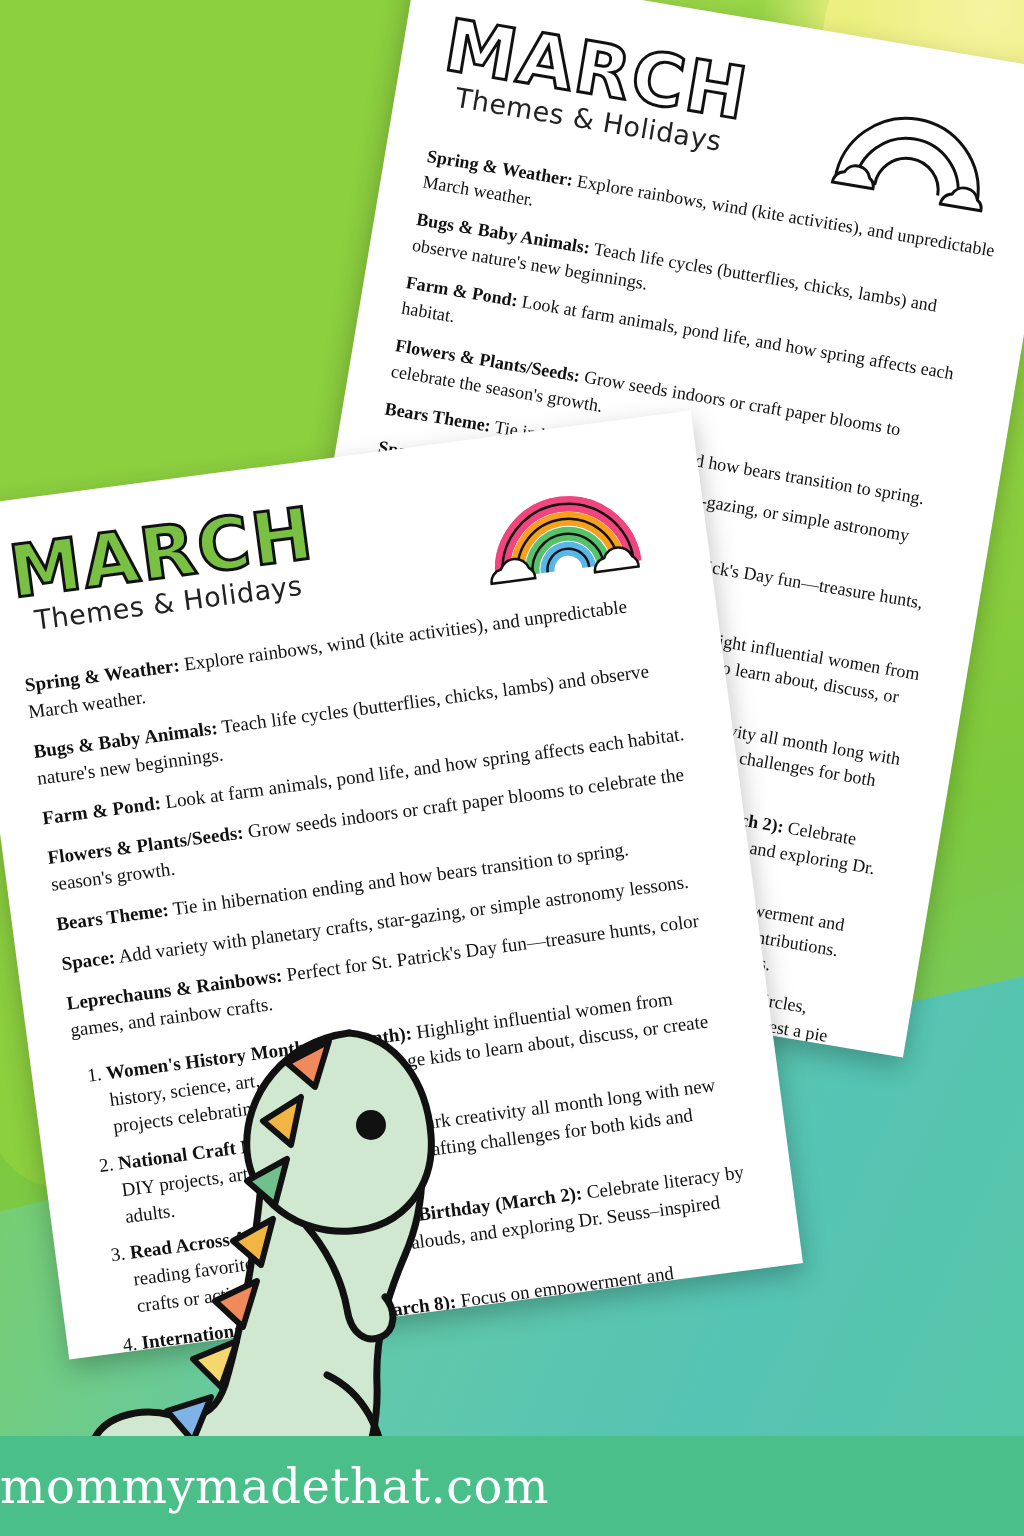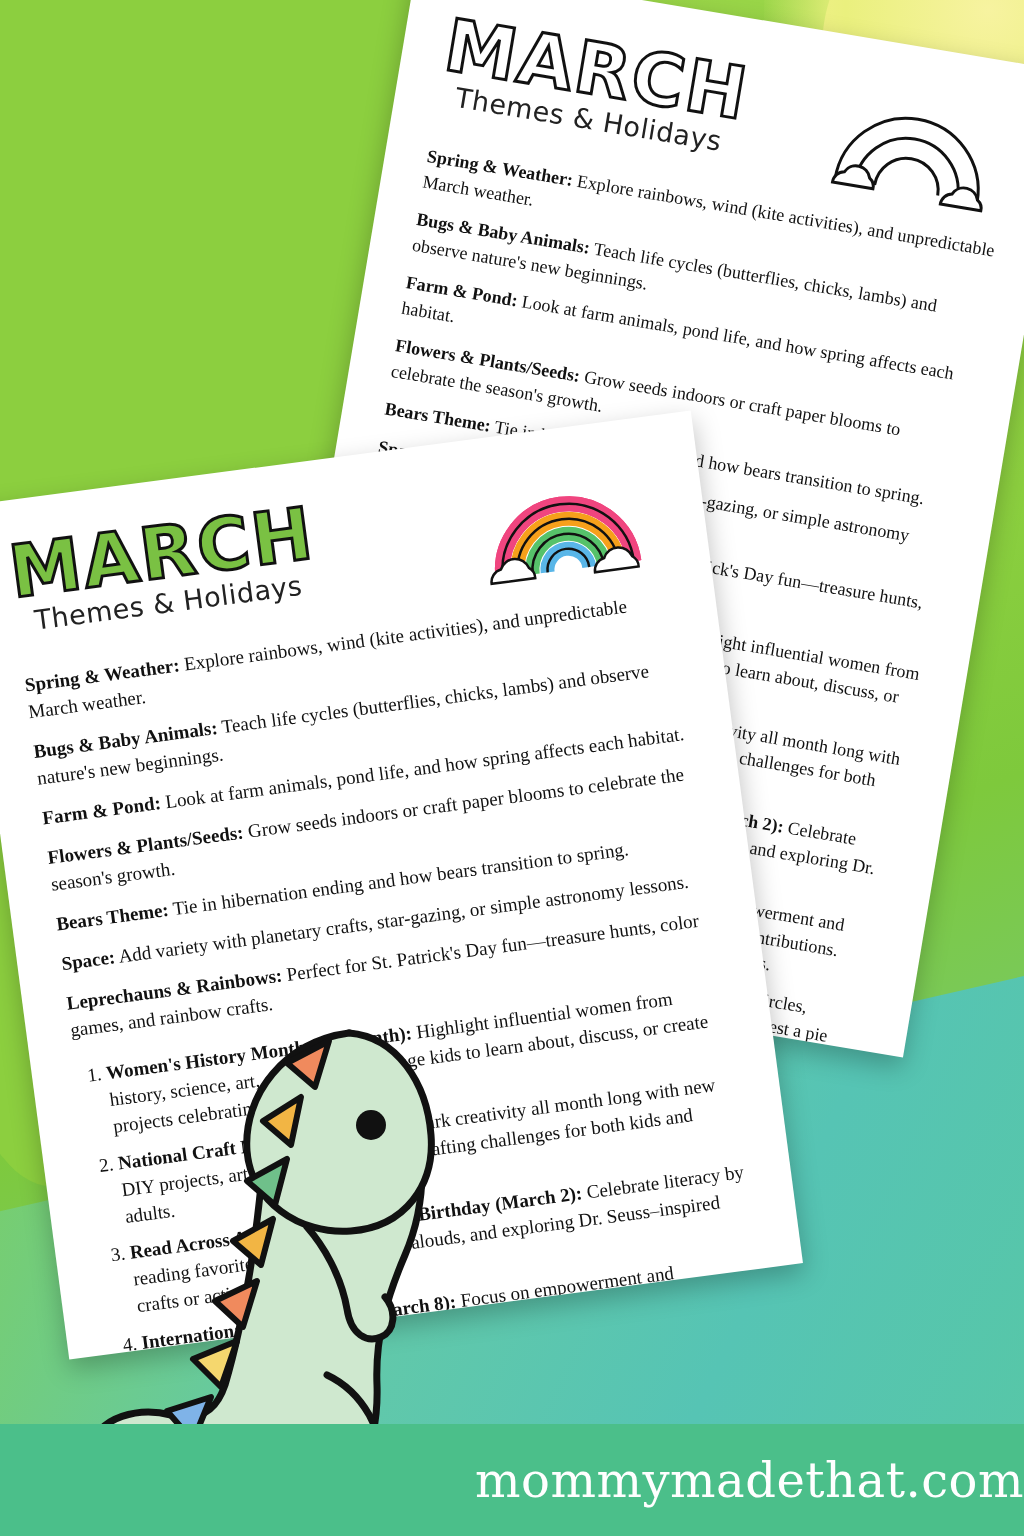--- a/index.html
+++ b/index.html
@@ -46,25 +46,25 @@
     top: -80px;
     width: 320px;
     height: 300px;
     background: radial-gradient(ellipse at 70% 30%, #f7f3a0 0%, #eaf07e 45%, rgba(190,220,100,0) 72%);
   }
 
   
   #footer-band {
     position: absolute;
     left: 0; right: 0; bottom: 0;
-    height: 112px;
+    height: 100px;
     background: #4bbf8a;
     display: flex;
     align-items: center;
-    justify-content: flex-end;
+    justify-content: flex-start;
   }
   #footer-band .footer-text {
     font-family: "DejaVu Serif", serif;
     font-size: 48px;
     color: #ffffff;
     letter-spacing: 0.5px;
   }
 
   
   .sheet {

